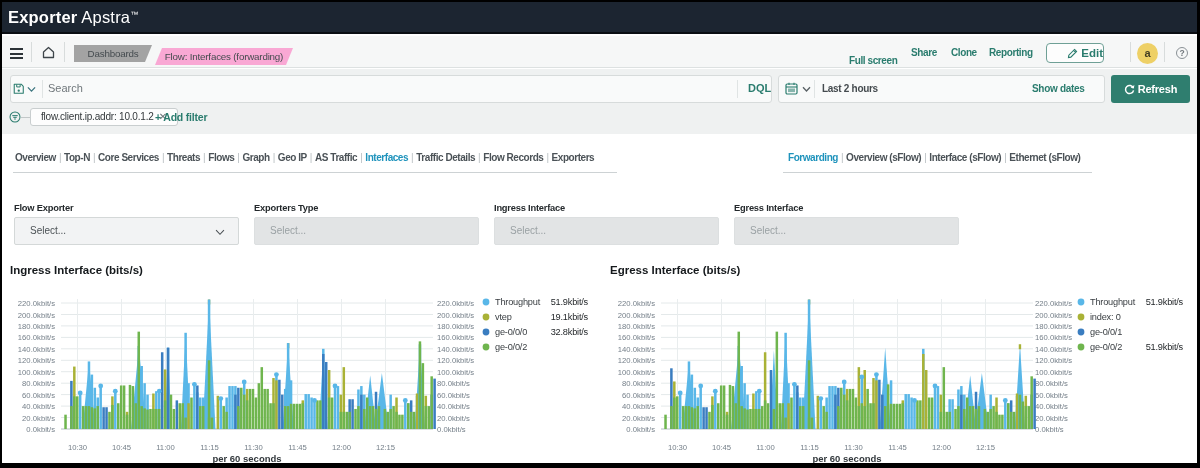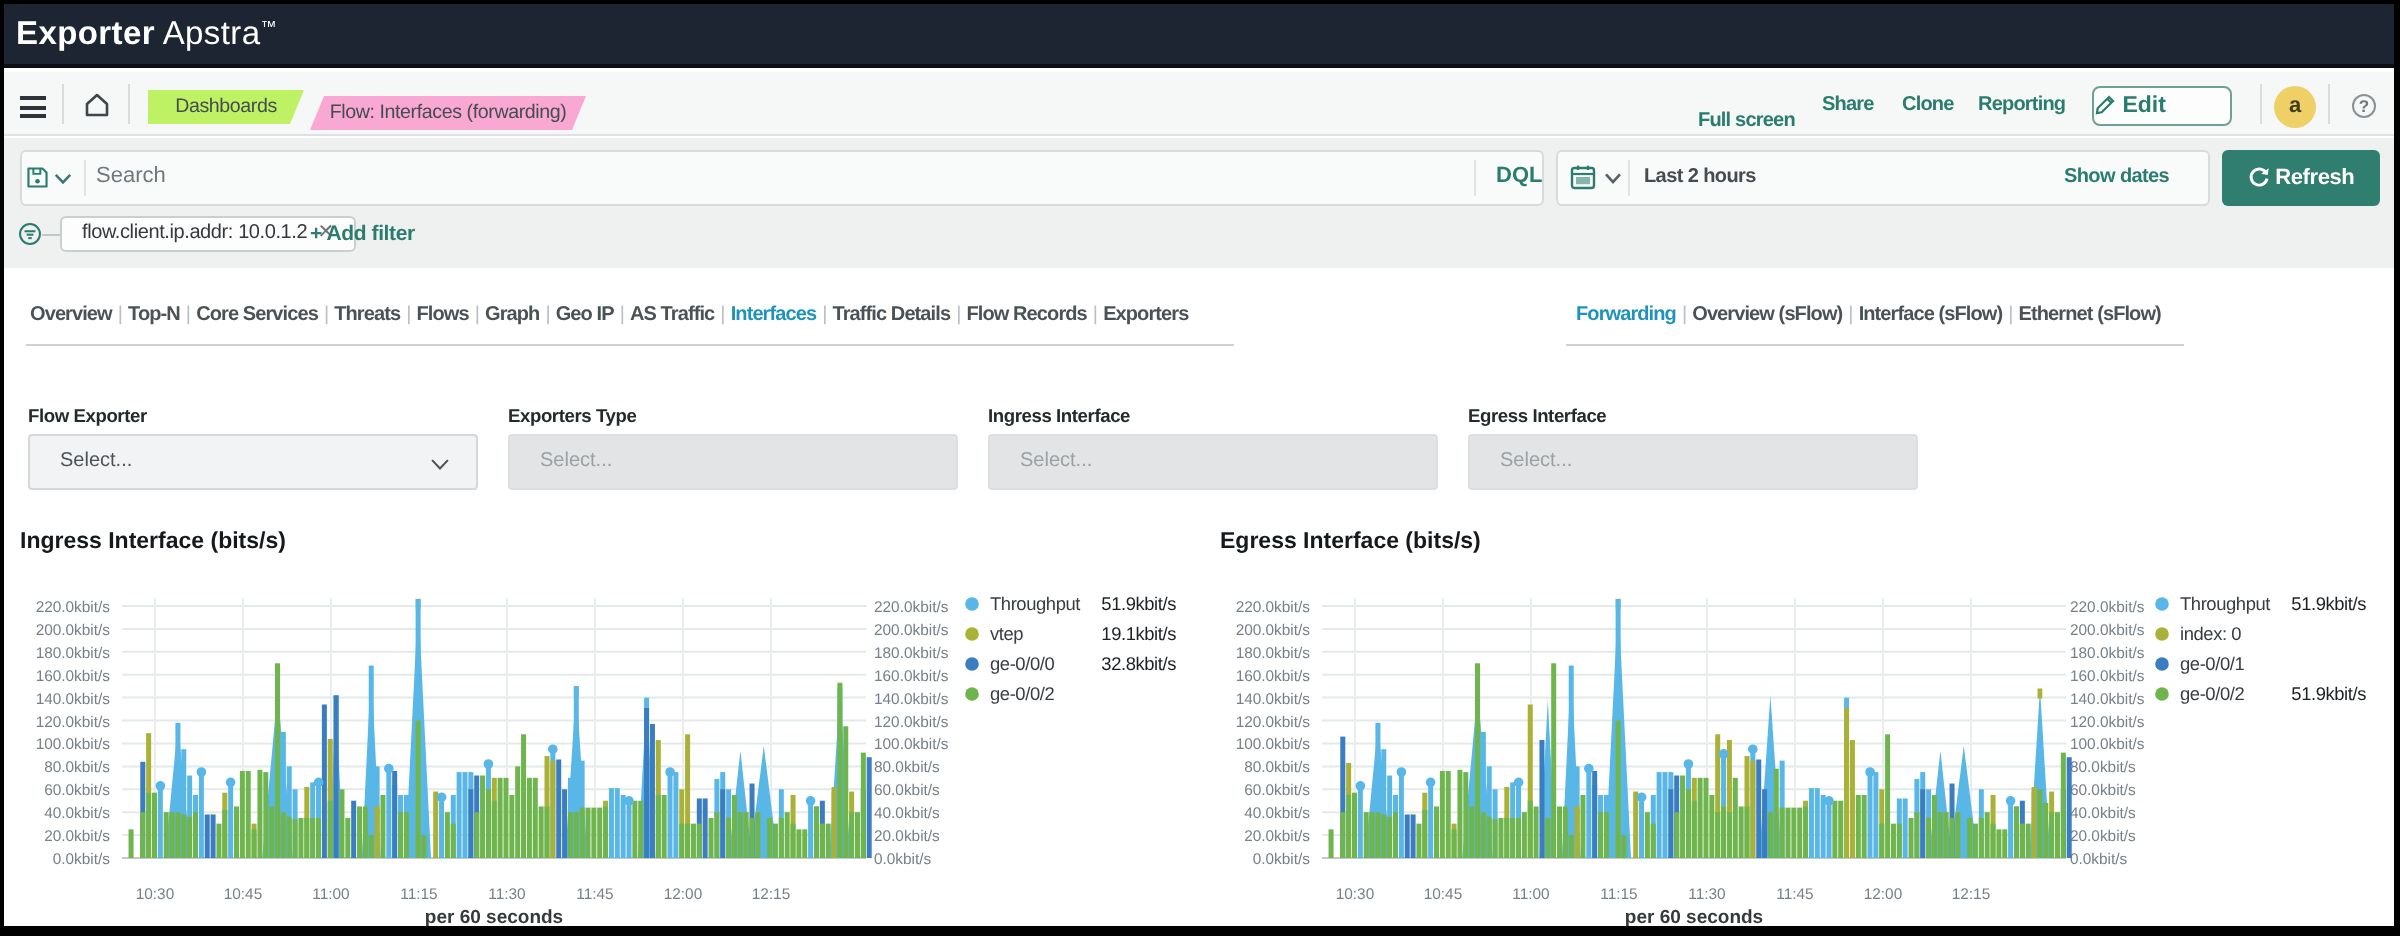--- a/index.html
+++ b/index.html
@@ -37,31 +37,31 @@
 <div class="abs" style="left:10px;top:48px;width:13px;height:2.4px;background:#2d3338"></div>
 <div class="abs" style="left:10px;top:52.5px;width:13px;height:2.4px;background:#2d3338"></div>
 <div class="abs" style="left:10px;top:57px;width:13px;height:2.4px;background:#2d3338"></div>
 <div class="abs vsep" style="left:31px;top:42px;height:20px"></div>
 
 <svg class="abs" style="left:42px;top:46px" width="13" height="13" viewBox="0 0 13 13">
  <path d="M1.5 6 L6.5 1.5 L11.5 6 L11.5 11.5 L1.5 11.5 Z" fill="none" stroke="#3f464b" stroke-width="1.3" stroke-linejoin="round"></path>
 </svg>
 <div class="abs vsep" style="left:64px;top:42px;height:20px"></div>
 
-<div class="abs crumb" style="left:74px;top:45px;width:78px;background:#bef264;text-align:center;
+<div class="abs crumb" style="left:74px;top:45px;width:78px;background:#a3a3a3;text-align:center;
  clip-path:polygon(0 0,100% 0,calc(100% - 7px) 100%,0 100%)">Dashboards</div>
 <div class="abs crumb" style="left:155px;top:48px;width:138px;background:#f9a8d4;text-align:center;
  clip-path:polygon(7px 0,100% 0,calc(100% - 7px) 100%,0 100%)">Flow: Interfaces (forwarding)</div>
 
 <div class="abs link" style="left:849px;top:55px">Full screen</div>
 <div class="abs link" style="left:911px;top:47px">Share</div>
 <div class="abs link" style="left:951px;top:47px">Clone</div>
 <div class="abs link" style="left:989px;top:47px">Reporting</div>
-<div class="abs" style="left:1046px;top:43px;width:70px;height:20px;border:1.5px solid #6fa096;border-radius:4px;
- background:#fdfdfd;color:#2a7c6e;font-weight:bold;font-size:11.5px;text-align:left;line-height:18px">
+<div class="abs" style="left:1046px;top:43px;width:58px;height:20px;border:1.5px solid #6fa096;border-radius:4px;
+ background:#fdfdfd;color:#2a7c6e;font-weight:bold;font-size:11.5px;text-align:right;line-height:18px">
  <svg width="11" height="11" viewBox="0 0 12 12" style="vertical-align:-1.5px">
       <path d="M8.2 1.6 L10.4 3.8 L4.2 10 L1.6 10.4 L2 7.8 Z M7.2 2.6 L9.4 4.8" fill="none" stroke="#2a7c6e" stroke-width="1.2"></path>
     </svg>
  Edit</div>
 <div class="abs vsep" style="left:1130px;top:42px;height:20px"></div>
 <div class="abs" style="left:1137px;top:43px;width:21px;height:21px;border-radius:50%;background:#eed066;
  color:#433d22;font-weight:bold;font-size:11px;text-align:center;line-height:21px">a</div>
 <div class="abs vsep" style="left:1164px;top:42px;height:20px"></div>
 <div class="abs" style="left:1176px;top:47px;width:12px;height:12px;border-radius:50%;border:1.2px solid #8a9196;
  color:#6f767b;font-size:8.5px;font-weight:bold;text-align:center;line-height:11px">?</div>

